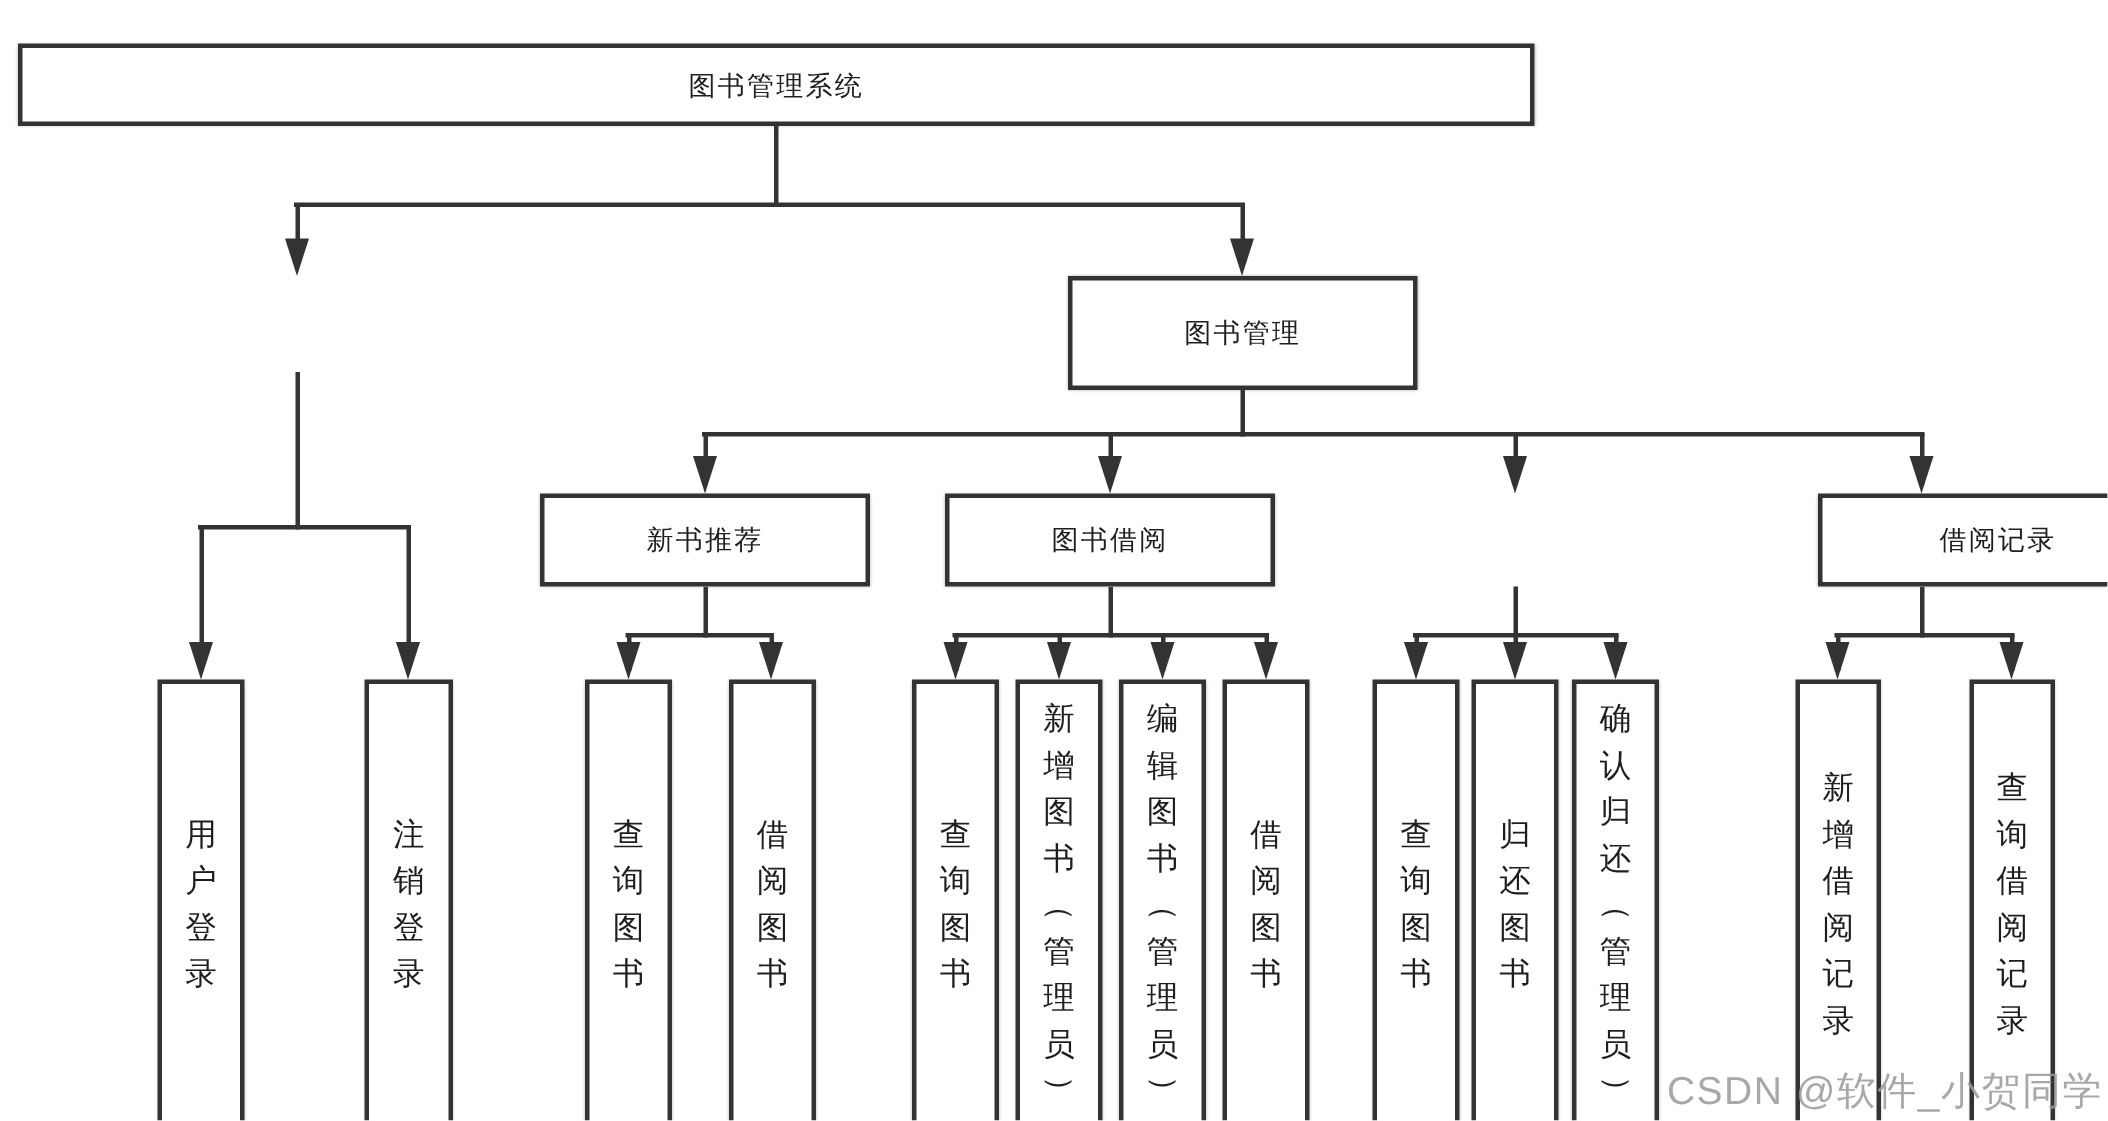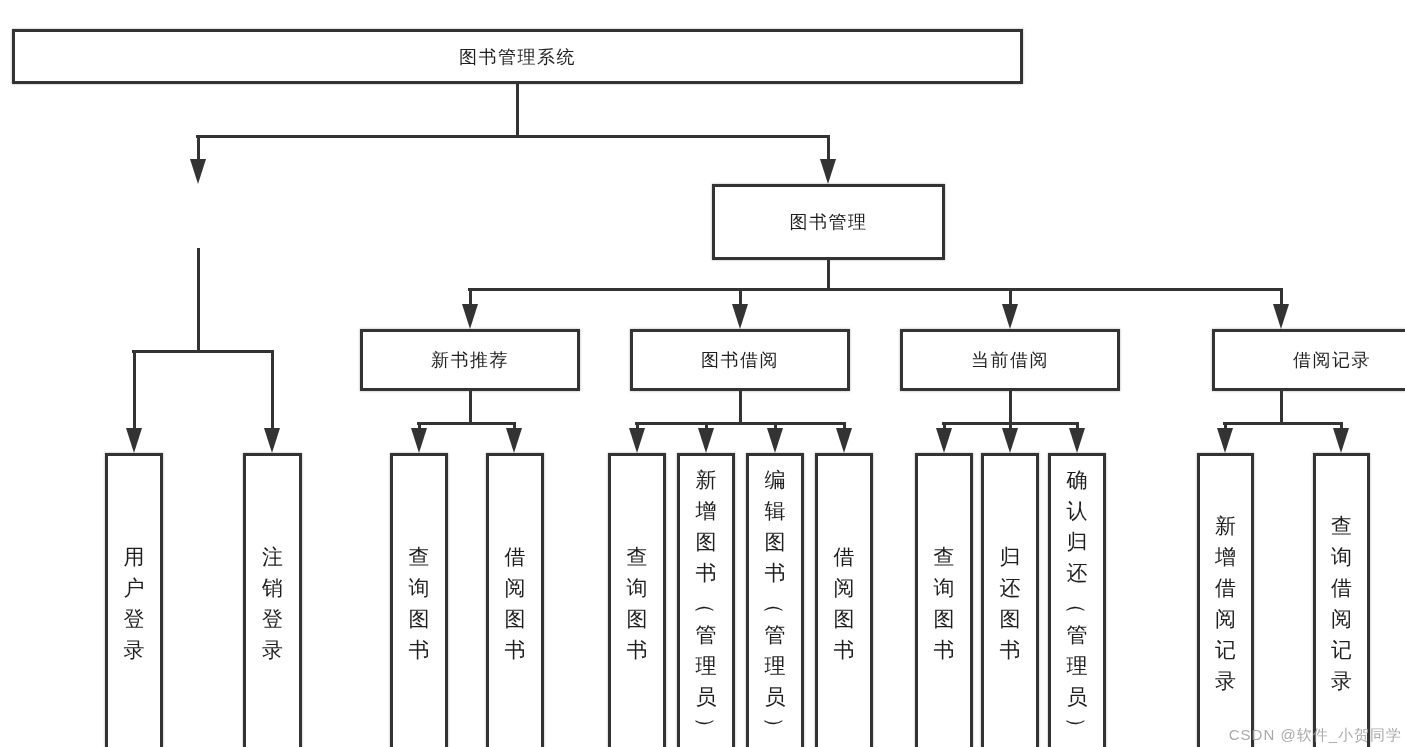--- a/index.html
+++ b/index.html
@@ -11,21 +11,21 @@
   .arrowhead{position:absolute;width:0;height:0;
     border-left:8px solid transparent;border-right:8px solid transparent;
     border-top:25px solid var(--line,#333);}
   .node{position:absolute;background:#fff;border:3px solid var(--line,#333);
     box-sizing:border-box;display:flex;align-items:center;justify-content:center;
     box-shadow:0 0 2px rgba(70,70,70,.45);}
   .hbox span{font-size:18px;color:var(--text,#1e1e1e);letter-spacing:1.5px;white-space:nowrap;}
   .vbox{flex-direction:column;}
   .vchar{display:block;font-size:21px;line-height:31px;color:var(--text,#1e1e1e);}
   .vchar.rot{transform:rotate(90deg);}
-  .watermark{position:absolute;right:3px;bottom:2px;font-size:15px;
+  .watermark{position:absolute;right:3px;bottom:2px;font-size:26px;
     color:var(--watermark,#9a9a9a);opacity:.85;z-index:5;letter-spacing:1px;white-space:nowrap;}
 </style>
 </head>
 <body>
 
 <div class="canvas">
   <div class="layer" id="links-layer">
       <div class="line-v" style="left: 515.5px; top: 68px; height: 54px;"></div>
       <div class="line-h" style="left: 196px; top: 118.5px; width: 634px;"></div>
       <div class="line-v" style="left: 196.5px; top: 120px; height: 42px;"></div>
@@ -84,23 +84,20 @@
         <span>图书管理系统</span>
       </div>
       <div class="node hbox" style="left: 712px; top: 168px; width: 233px; height: 76px;">
         <span>图书管理</span>
       </div>
       <div class="node hbox" style="left: 630px; top: 313px; width: 220px; height: 62px;">
         <span>图书借阅</span>
       </div>
       <div class="node hbox" style="left: 360px; top: 313px; width: 220px; height: 62px;">
         <span>新书推荐</span>
-      </div>
-      <div class="node hbox" style="left: 900px; top: 313px; width: 220px; height: 62px;">
-        <span>当前借阅</span>
       </div>
       <div class="node hbox" style="left: 1172px; top: 313px; width: 240px; height: 62px; margin-left: 40px;">
         <span>借阅记录</span>
       </div>
       <div class="node vbox" style="left: 105px; top: 437px; width: 58px; height: 300px;">
         <span class="vchar">用</span>
         <span class="vchar">户</span>
         <span class="vchar">登</span>
         <span class="vchar">录</span>
       </div>

